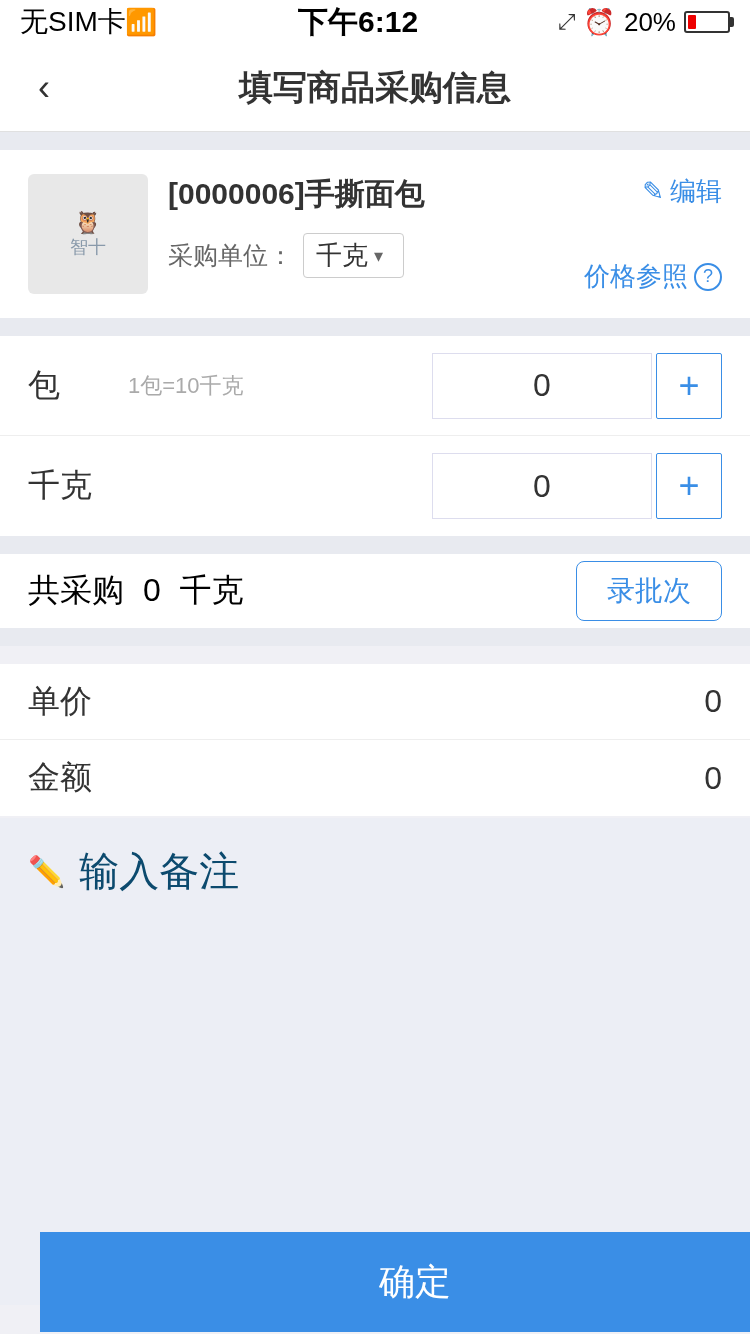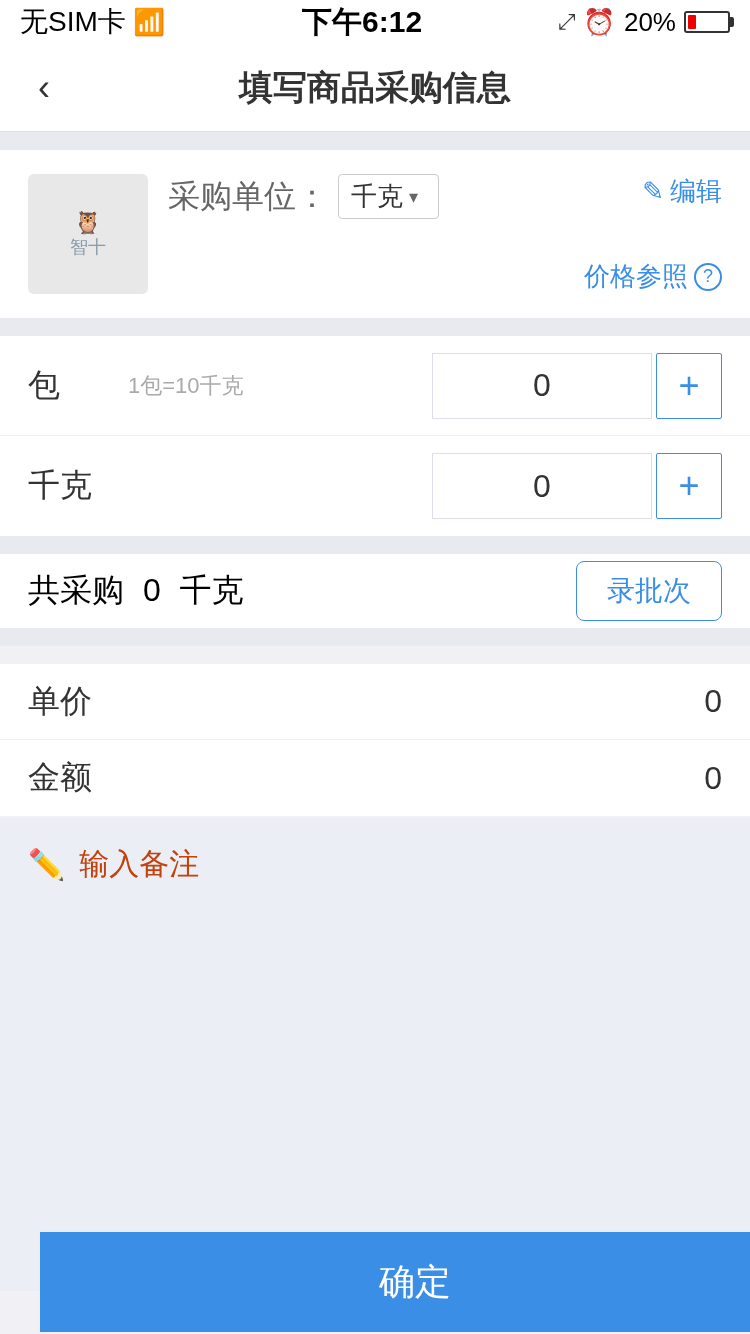--- a/index.html
+++ b/index.html
@@ -19,21 +19,20 @@
       display: flex;
       align-items: center;
       justify-content: space-between;
       padding: 0 20px;
       font-size: 28px;
       font-weight: 500;
     }
     .status-left {
       display: flex;
       align-items: center;
-      gap: 8px;
     }
     .status-center {
       font-size: 30px;
       font-weight: 600;
     }
     .status-right {
       display: flex;
       align-items: center;
       gap: 8px;
       font-size: 26px;
@@ -134,21 +133,21 @@
       font-weight: 600;
       color: #333;
       margin-bottom: 18px;
     }
     .product-unit-row {
       display: flex;
       align-items: center;
       gap: 10px;
     }
     .unit-label {
-      font-size: 32px;
+      font-size: 25px;
       color: #666;
     }
     .unit-select {
       border: 1px solid #ccc;
       border-radius: 4px;
       padding: 4px 20px 4px 12px;
       font-size: 26px;
       color: #333;
       background: #fff;
       position: relative;
@@ -306,22 +305,22 @@
       display: flex;
       align-items: center;
       gap: 14px;
       min-height: 80px;
     }
     .pencil-icon {
       font-size: 30px;
       color: #aaa;
     }
     .remark-placeholder {
-      font-size: 30px;
-      color: #c2410c;
+      font-size: 40px;
+      color: #0c4a6e;
     }
 
     
     .main-content {
       flex: 1;
       background: #eceef5;
       min-height: 300px;
     }
 
     
@@ -374,20 +373,21 @@
 <div class="section-separator"></div>
 
 <div class="product-card">
   <div class="product-image">
     <div class="product-image-placeholder">
       <div style="font-size:22px; color:#8899aa; font-weight:bold;">🦉</div>
       <div style="font-size:18px; color:#8899aa; margin-top:4px;">智十</div>
     </div>
   </div>
   <div class="product-info">
+    <div class="product-name">[0000006]手撕面包</div>
     <div class="product-unit-row">
       <span class="unit-label">采购单位：</span>
       <span class="unit-select">
         <span>千克</span>
         <span class="unit-select-arrow">▾</span>
       </span>
     </div>
   </div>
   <div class="edit-link">
     <span>✎</span>

